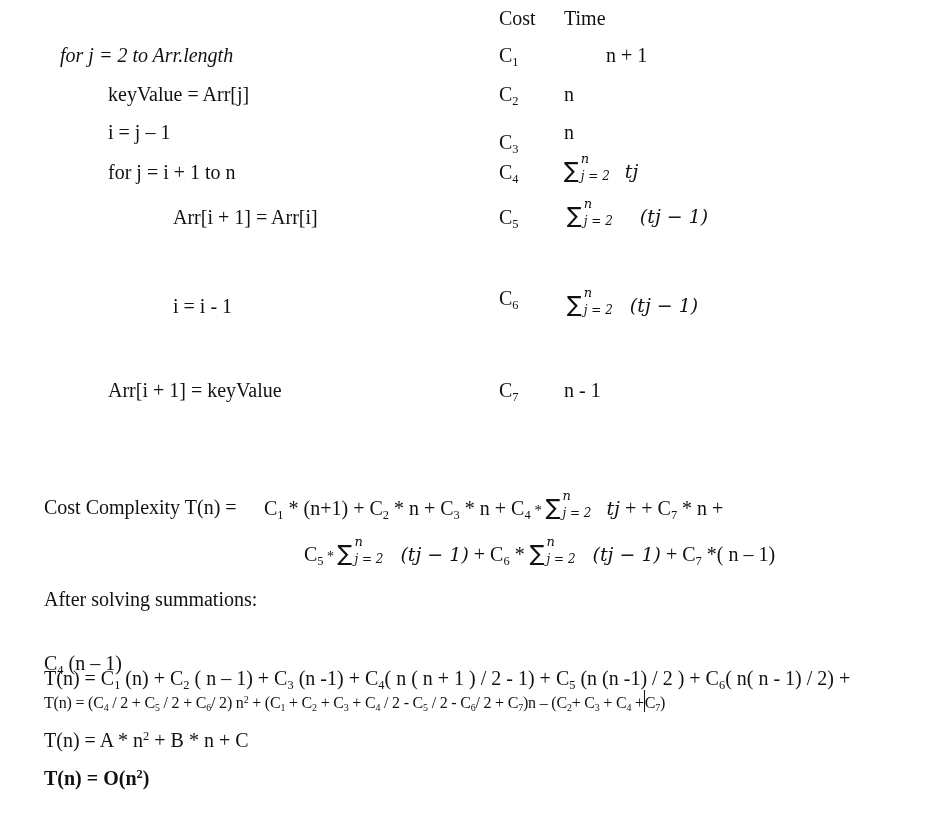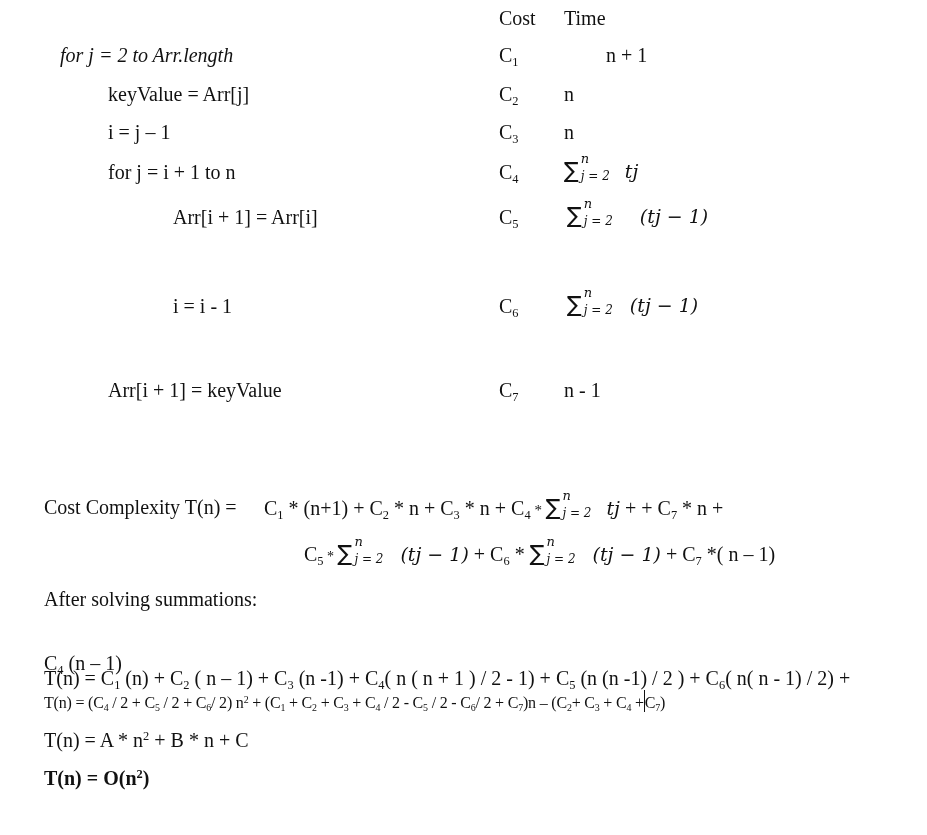--- a/index.html
+++ b/index.html
@@ -25,37 +25,37 @@
 
 <div class="abs" style="left:60px;top:45px;font-style:italic;">for j = 2 to Arr.length</div>
 <div class="abs" style="left:499px;top:45px;"><span>C</span><sub>1</sub></div>
 <div class="abs" style="left:560px;top:45px;margin-left:46px;">n + 1</div>
 
 <div class="abs" style="left:108px;top:84px;">keyValue = Arr[j]</div>
 <div class="abs" style="left:499px;top:84px;"><span>C</span><sub>2</sub></div>
 <div class="abs" style="left:564px;top:84px;">n</div>
 
 <div class="abs" style="left:108px;top:122px;">i = j – 1</div>
-<div class="abs" style="left:499px;top:122px;"><span>C</span><sub>3</sub></div>
+<div class="abs" style="left:499px;top:132px;"><span>C</span><sub>3</sub></div>
 <div class="abs" style="left:564px;top:122px;">n</div>
 
 <div class="abs" style="left:108px;top:162px;">for j = i + 1 to n</div>
 <div class="abs" style="left:499px;top:162px;"><span>C</span><sub>4</sub></div>
 <div class="abs math" style="left:564px;top:160px;">
   <span class="sigma">∑</span><span class="lims" style="width:46px;"><span class="up">n</span><span class="lo it">j = 2</span></span><span class="it">tj</span>
 </div>
 
 <div class="abs" style="left:173px;top:207px;">Arr[i + 1] = Arr[i]</div>
 <div class="abs" style="left:499px;top:207px;"><span>C</span><sub>5</sub></div>
 <div class="abs math" style="left:567px;top:205px;">
   <span class="sigma">∑</span><span class="lims" style="width:58px;"><span class="up">n</span><span class="lo it">j = 2</span></span><span class="it">(tj − 1)</span>
 </div>
 
 <div class="abs" style="left:173px;top:296px;">i = i - 1</div>
-<div class="abs" style="left:499px;top:296px;"><span>C</span><sub>6</sub></div>
+<div class="abs" style="left:499px;top:288px;"><span>C</span><sub>6</sub></div>
 <div class="abs math" style="left:567px;top:294px;">
   <span class="sigma">∑</span><span class="lims" style="width:48px;"><span class="up">n</span><span class="lo it">j = 2</span></span><span class="it">(tj − 1)</span>
 </div>
 
 <div class="abs" style="left:108px;top:380px;">Arr[i + 1] = keyValue</div>
 <div class="abs" style="left:499px;top:380px;"><span>C</span><sub>7</sub></div>
 <div class="abs" style="left:564px;top:380px;">n - 1</div>
 
 <div class="abs" style="left:44px;top:497px;">Cost Complexity T(n) =</div>
 <div class="abs" style="left:264px;top:497px;text-align:center;">

